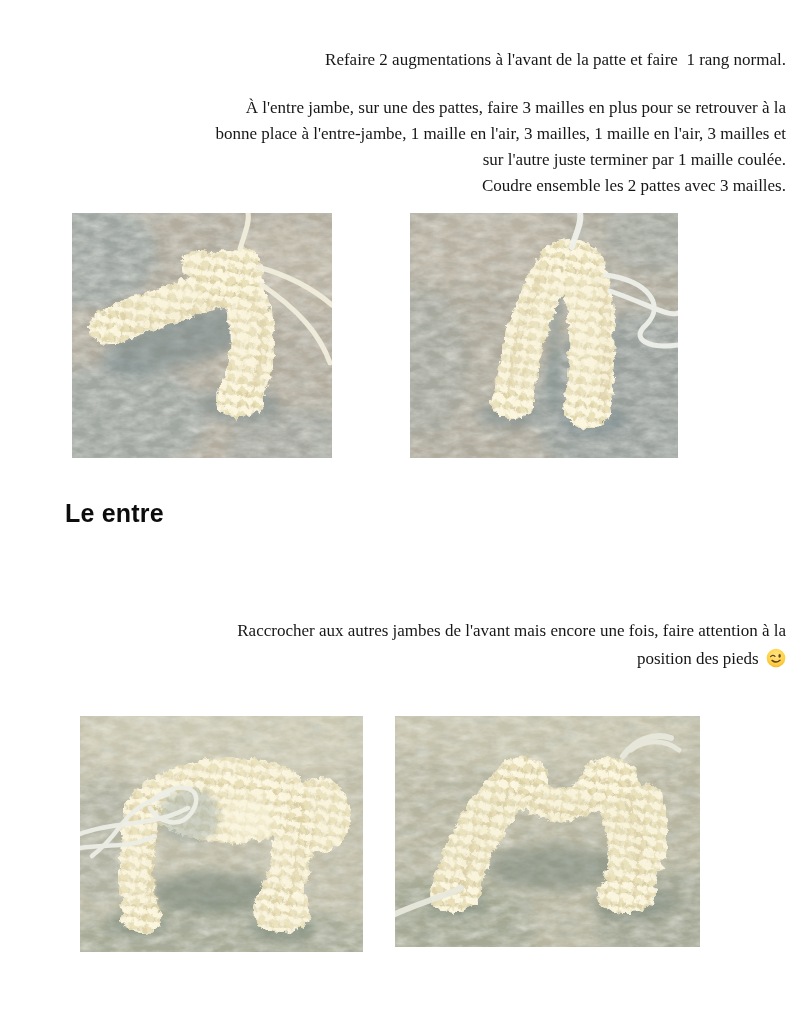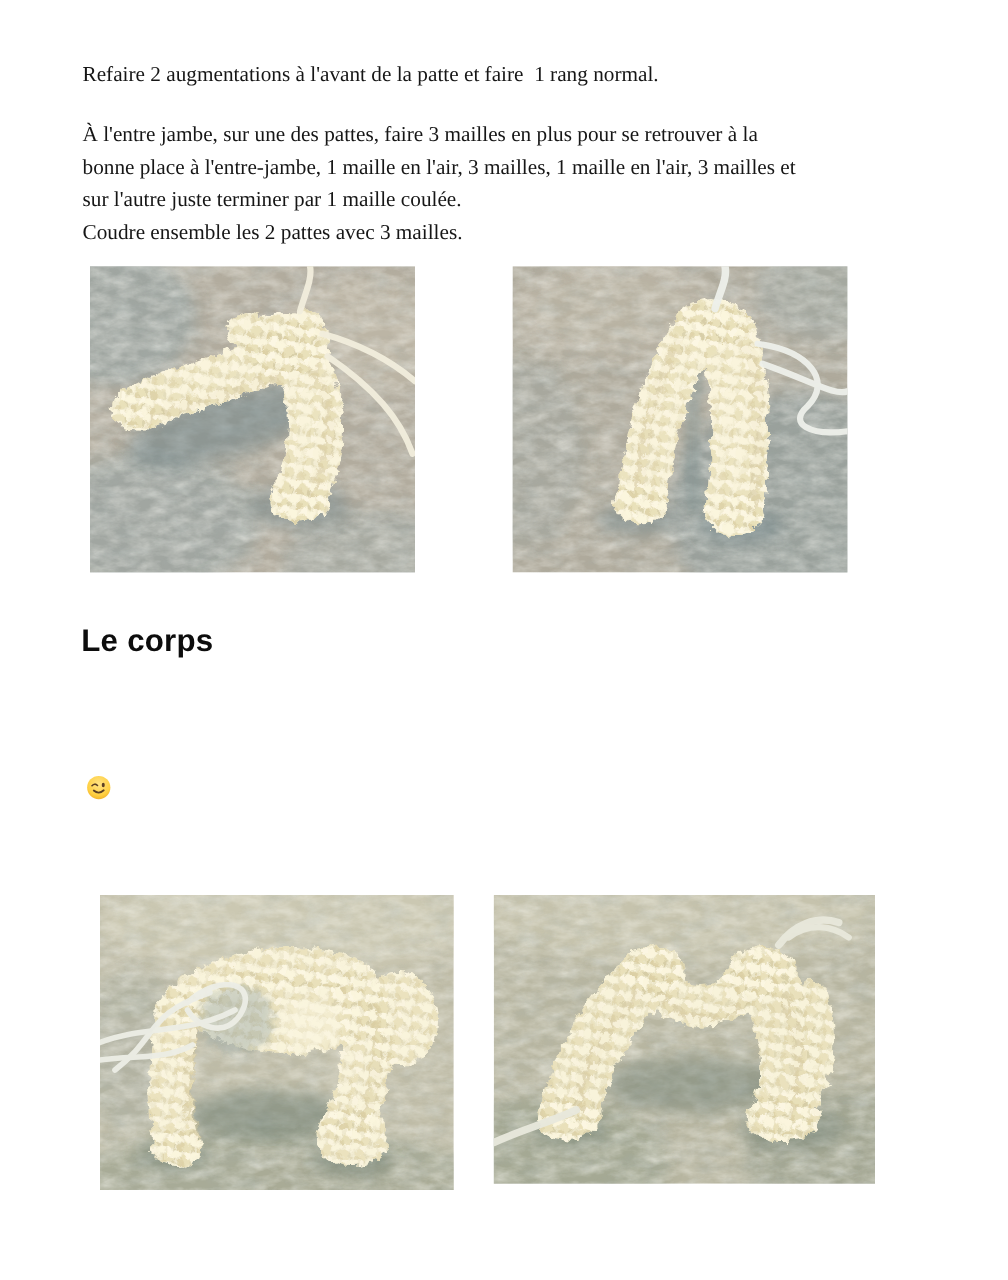--- a/index.html
+++ b/index.html
@@ -4,21 +4,21 @@
 <style>
   html,body{margin:0;padding:0}
   body{
     width:806px;height:1024px;position:relative;overflow:hidden;
     background:#ffffff;color:#161616;
     font-family:"Liberation Serif", serif;
   }
   .page{position:absolute;inset:0}
   .para{
     position:absolute;left:66px;width:720px;margin:0;
-    font-size:17px;line-height:26px;white-space:pre-wrap;color:#161616;
+    font-size:17px;line-height:26px;white-space:pre-wrap;color:#161616;text-align:right;
   }
   #p1{top:47px}
   #p2{top:95px}
   #heading{
     position:absolute;left:65px;top:499px;margin:0;
     font-family:"Liberation Sans", sans-serif;
     font-size:25px;font-weight:700;color:#0d0d0d;letter-spacing:.2px;
   }
   #p3{top:551px}
   #p4{top:617px;line-height:28px}
@@ -155,24 +155,25 @@
         <ellipse cx="176" cy="196" rx="24" ry="16"></ellipse>
       </g>
     </g>
     <g stroke="#eef0ea" stroke-width="5" fill="none" stroke-linecap="round" opacity="0.95">
       <path d="M162 34 C166 20 172 10 170 0" stroke-width="6"></path>
       <path d="M196 62 C238 68 256 92 236 112 C220 126 238 136 268 132"></path>
       <path d="M200 78 C240 92 258 104 268 100"></path>
     </g>
   </svg>
 
-  <h1 id="heading">Le corps</h1>
-
-
-  <p class="para" id="p4"><span class="wink"><svg width="20" height="20" viewBox="0 0 20 20">
+  <h1 id="heading">Le entre</h1>
+
+
+  <p class="para" id="p4"><span>Raccrocher aux autres jambes de l'avant mais encore une fois, faire attention à la
+position des pieds </span><span class="wink"><svg width="20" height="20" viewBox="0 0 20 20">
           <defs>
             <radialGradient id="wg" cx="50%" cy="35%" r="70%">
               <stop offset="0%" stop-color="#ffe385"></stop>
               <stop offset="70%" stop-color="#ffd042"></stop>
               <stop offset="100%" stop-color="#f0ae27"></stop>
             </radialGradient>
           </defs>
           <circle cx="10" cy="10" r="9.3" fill="url(#wg)"></circle>
           <path d="M4.6 8.6 Q6.8 6.2 9 8.4" fill="none" stroke="#5c4024" stroke-width="1.3" stroke-linecap="round"></path>
           <ellipse cx="13.6" cy="7.9" rx="1.2" ry="1.8" fill="#5c4024"></ellipse>

